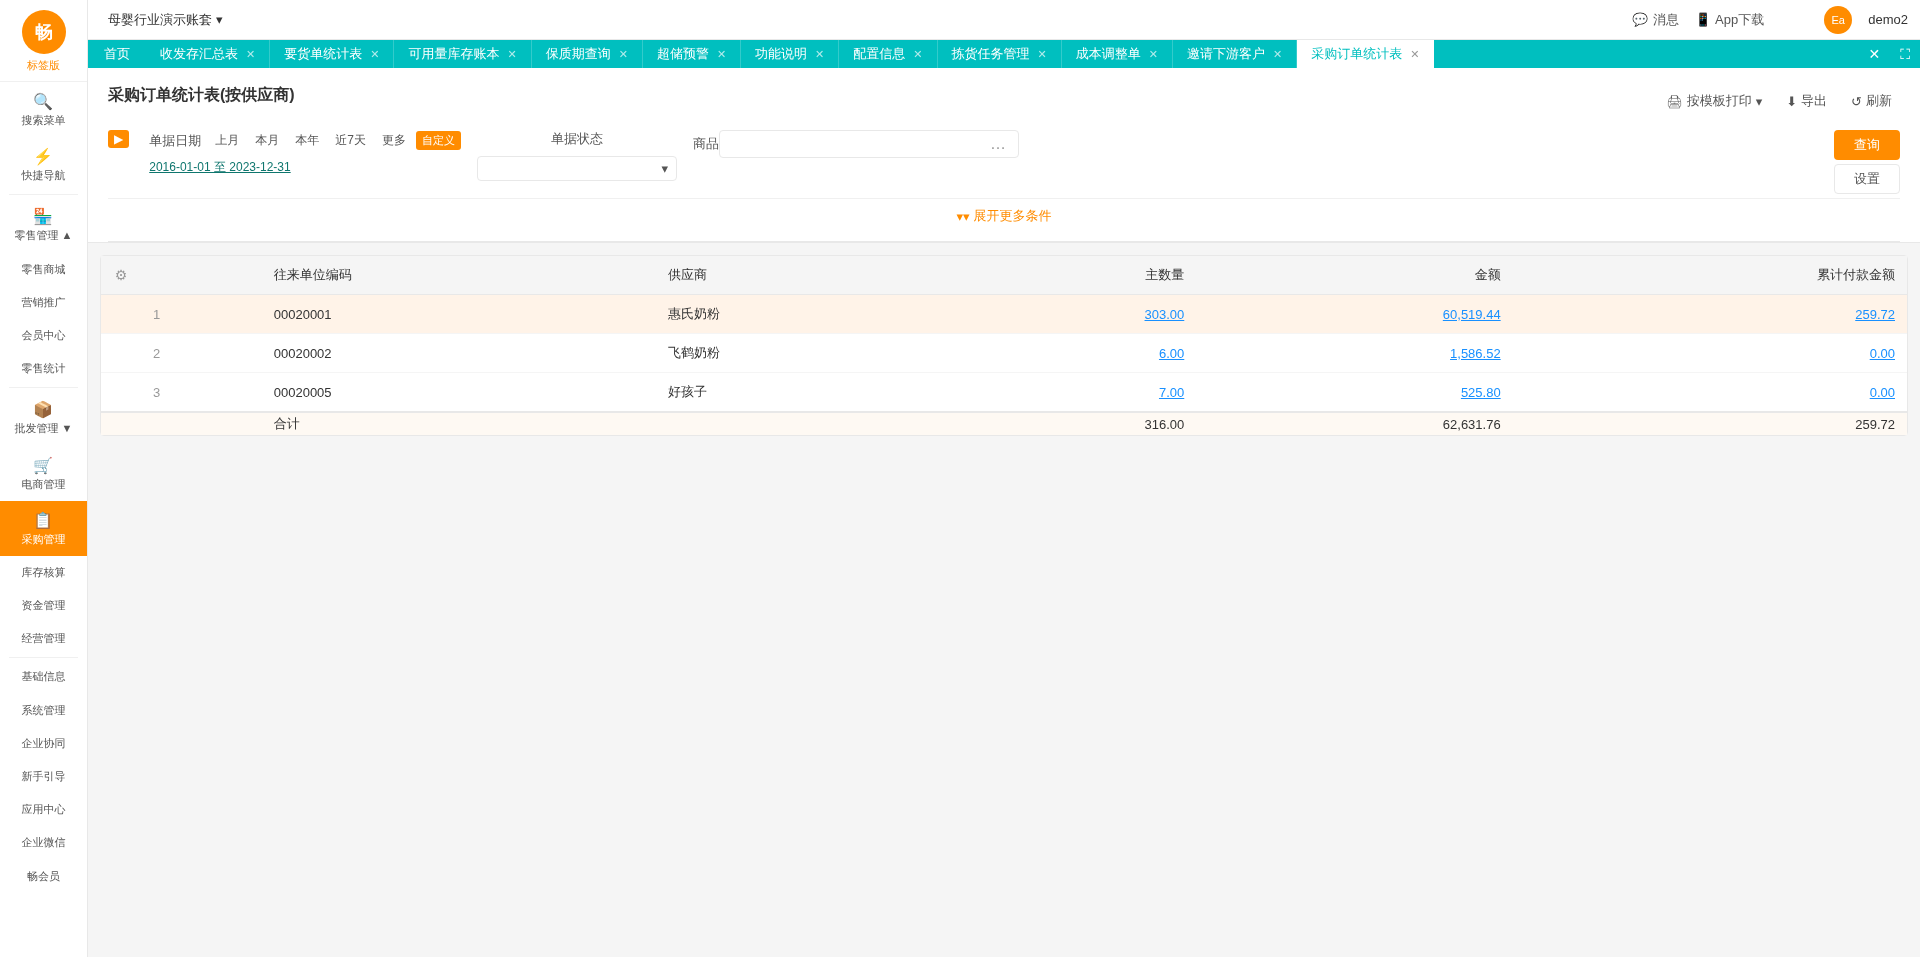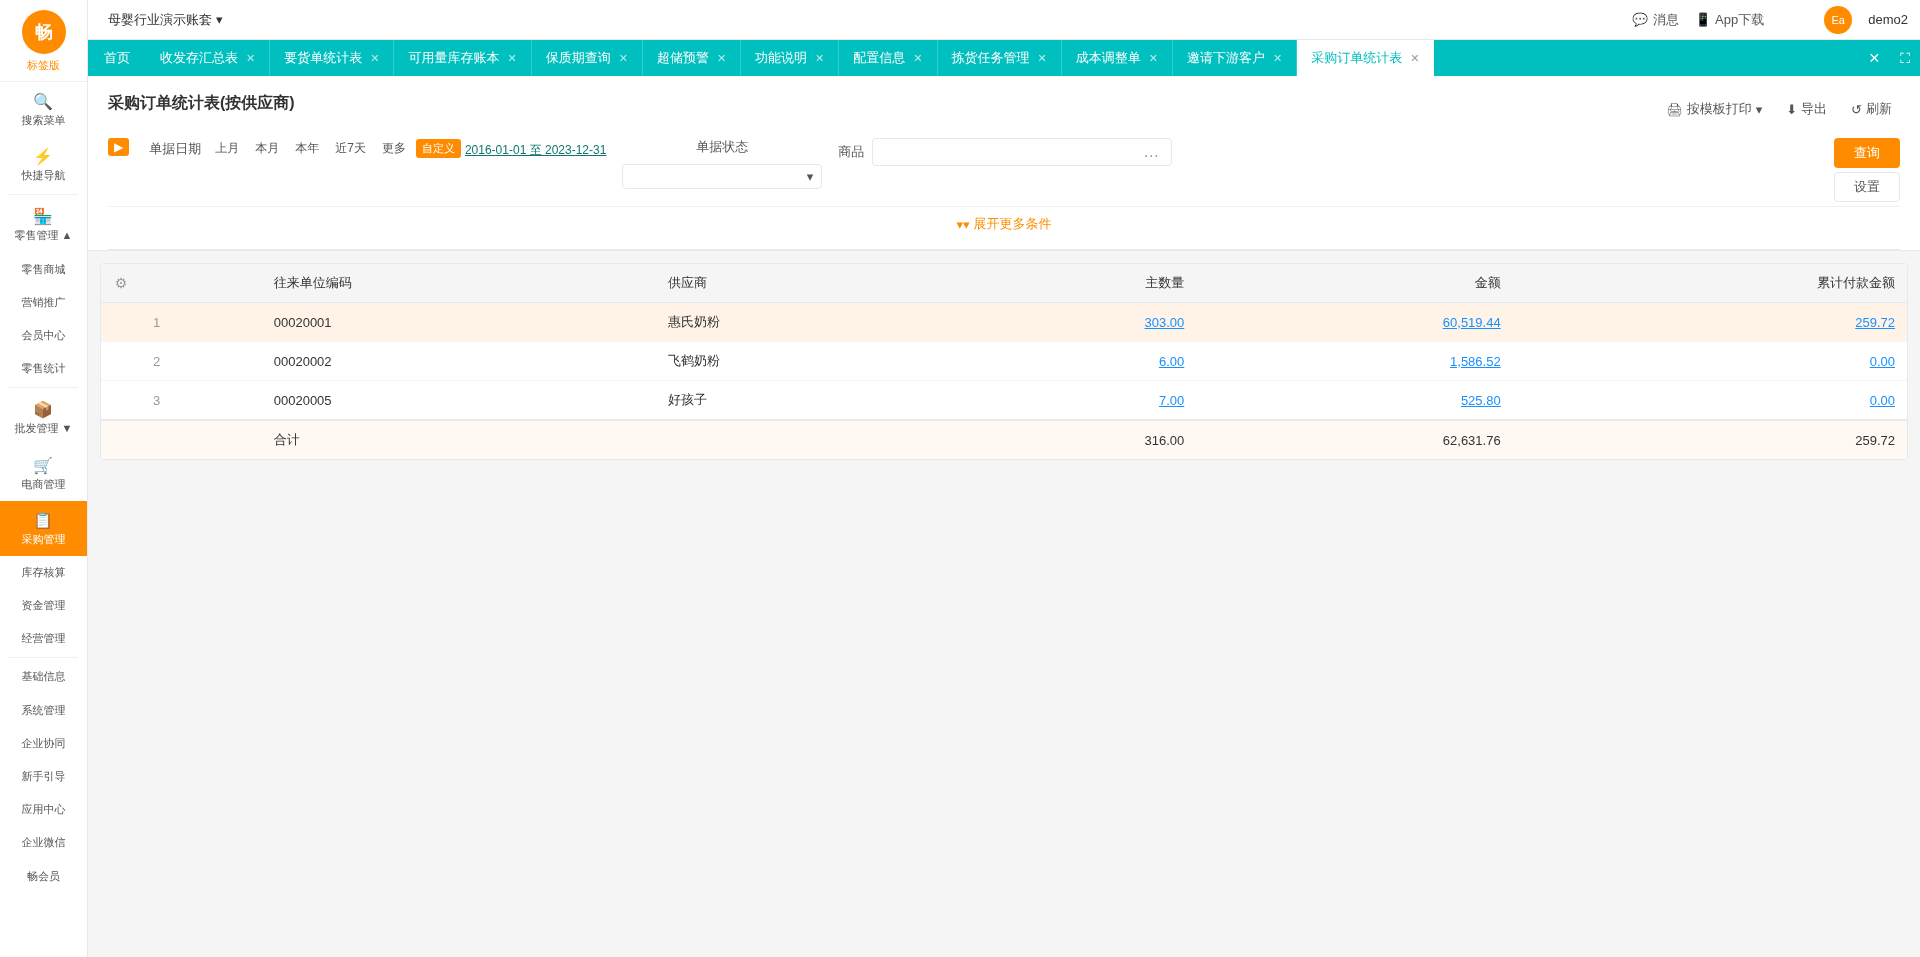--- a/index.html
+++ b/index.html
@@ -21,21 +21,21 @@
 
     
     .top-bar { height: 40px; background: #fff; border-bottom: 1px solid #e8e8e8; display: flex; align-items: center; padding: 0 12px; gap: 8px; }
     .workspace-selector { display: flex; align-items: center; gap: 4px; font-size: 13px; color: #333; cursor: pointer; padding: 4px 8px; border-radius: 4px; }
     .top-bar-right { margin-left: auto; display: flex; align-items: center; gap: 16px; }
     .top-bar-btn { display: flex; align-items: center; gap: 4px; font-size: 13px; color: #555; cursor: pointer; }
     .user-avatar { width: 28px; height: 28px; border-radius: 50%; background: #ff8c00; display: flex; align-items: center; justify-content: center; color: #fff; font-size: 11px; cursor: pointer; margin-left: 44px; }
     .user-name { font-size: 13px; color: #333; cursor: pointer; }
 
     
-    .nav-tabs { height: 36px; background: #00bfbf; display: flex; align-items: stretch; overflow: hidden; }
+    .nav-tabs { height: 28px; background: #00bfbf; display: flex; align-items: stretch; overflow: hidden; }
     .nav-tab { padding: 12px 14px; display: flex; align-items: center; gap: 6px; color: #fff; font-size: 13px; cursor: pointer; white-space: nowrap; border-right: 1px solid rgba(255,255,255,0.2); }
     .nav-tab.active { background: #fff; color: #00bfbf; }
     .nav-tab .close-btn { font-size: 11px; color: rgba(255,255,255,0.7); margin-left: 2px; }
     .nav-tab.active .close-btn { color: #999; }
     .home-tab { padding: 0 16px; display: flex; align-items: center; color: #fff; font-size: 13px; cursor: pointer; }
     .nav-tab-actions { margin-left: auto; display: flex; align-items: center; }
     .nav-action-btn { padding: 0 10px; height: 36px; display: flex; align-items: center; color: #fff; cursor: pointer; font-size: 14px; }
 
     
     .page-content { flex: 1; background: #f5f5f5; overflow-y: auto; padding: 0; }
@@ -65,27 +65,27 @@
     table { width: 100%; border-collapse: collapse; }
     thead tr { background: #f5f5f5; }
     thead th { padding: 10px 12px; text-align: left; font-size: 13px; color: #333; font-weight: 500; border-bottom: 1px solid #e8e8e8; white-space: nowrap; }
     thead th.num-col { text-align: right; }
     tbody tr { border-bottom: 1px solid #f5f5f5; }
     tbody tr.highlighted { background: #fff3e8; }
     tbody td { padding: 10px 12px; font-size: 13px; color: #333; }
     tbody td.num-col { text-align: right; }
     tbody td.link-text { color: #1890ff; cursor: pointer; text-decoration: underline; }
     tfoot tr { background: #fef9f3; border-top: 2px solid #e8e8e8; }
-    tfoot td { padding: 10px 12px; font-size: 13px; font-weight: 500; color: #333; }
+    tfoot td { padding: 2px 12px; font-size: 13px; font-weight: 500; color: #333; }
     tfoot td.num-col { text-align: right; }
     .settings-icon-col { width: 40px; text-align: center; }
     .row-num { color: #999; }
     .col-settings-btn { cursor: pointer; color: #999; font-size: 14px; }
     .toggle-btn { background: #ff8c00; color: #fff; border: none; border-radius: 3px; padding: 2px 6px; font-size: 12px; cursor: pointer; margin-right: 4px; }
-    .filter-date-group { display: flex; gap: 4px; }
+    .filter-date-group { display: flex; flex-direction: column; gap: 4px; }
     .filter-buttons { margin-left: auto; display: flex; flex-direction: column; gap: 4px; }
     .expand-row { display: flex; justify-content: center; padding: 8px 0; border-top: 1px solid #f0f0f0; margin-top: 4px; }
     .dots-btn { font-size: 16px; color: #999; cursor: pointer; padding: 0 4px; }
   </style>
 </head>
 <body>
 
 <div class="sidebar">
   <div class="logo-area">
     <svg class="logo-icon" viewBox="0 0 48 48">
@@ -290,21 +290,21 @@
           </div>
 
           <div style="display:flex; align-items:center; gap:8px;flex-direction:column;">
             <span class="filter-label">单据状态</span>
             <div class="filter-select">
               <span style="flex:1;"></span>
               <span>▾</span>
             </div>
           </div>
 
-          <div style="display:flex; align-items:center; gap:8px;">
+          <div style="display:flex; align-items:center; gap:0;">
             <span class="filter-label">商品</span>
             <div class="filter-input-wrapper" style="flex:1; min-width:300px;">
               <span style="flex:1;"></span>
               <span class="dots-btn">…</span>
             </div>
           </div>
 
           <div class="filter-buttons">
             <button class="action-btn-primary">查询</button>
             <button class="action-btn-secondary">设置</button>

